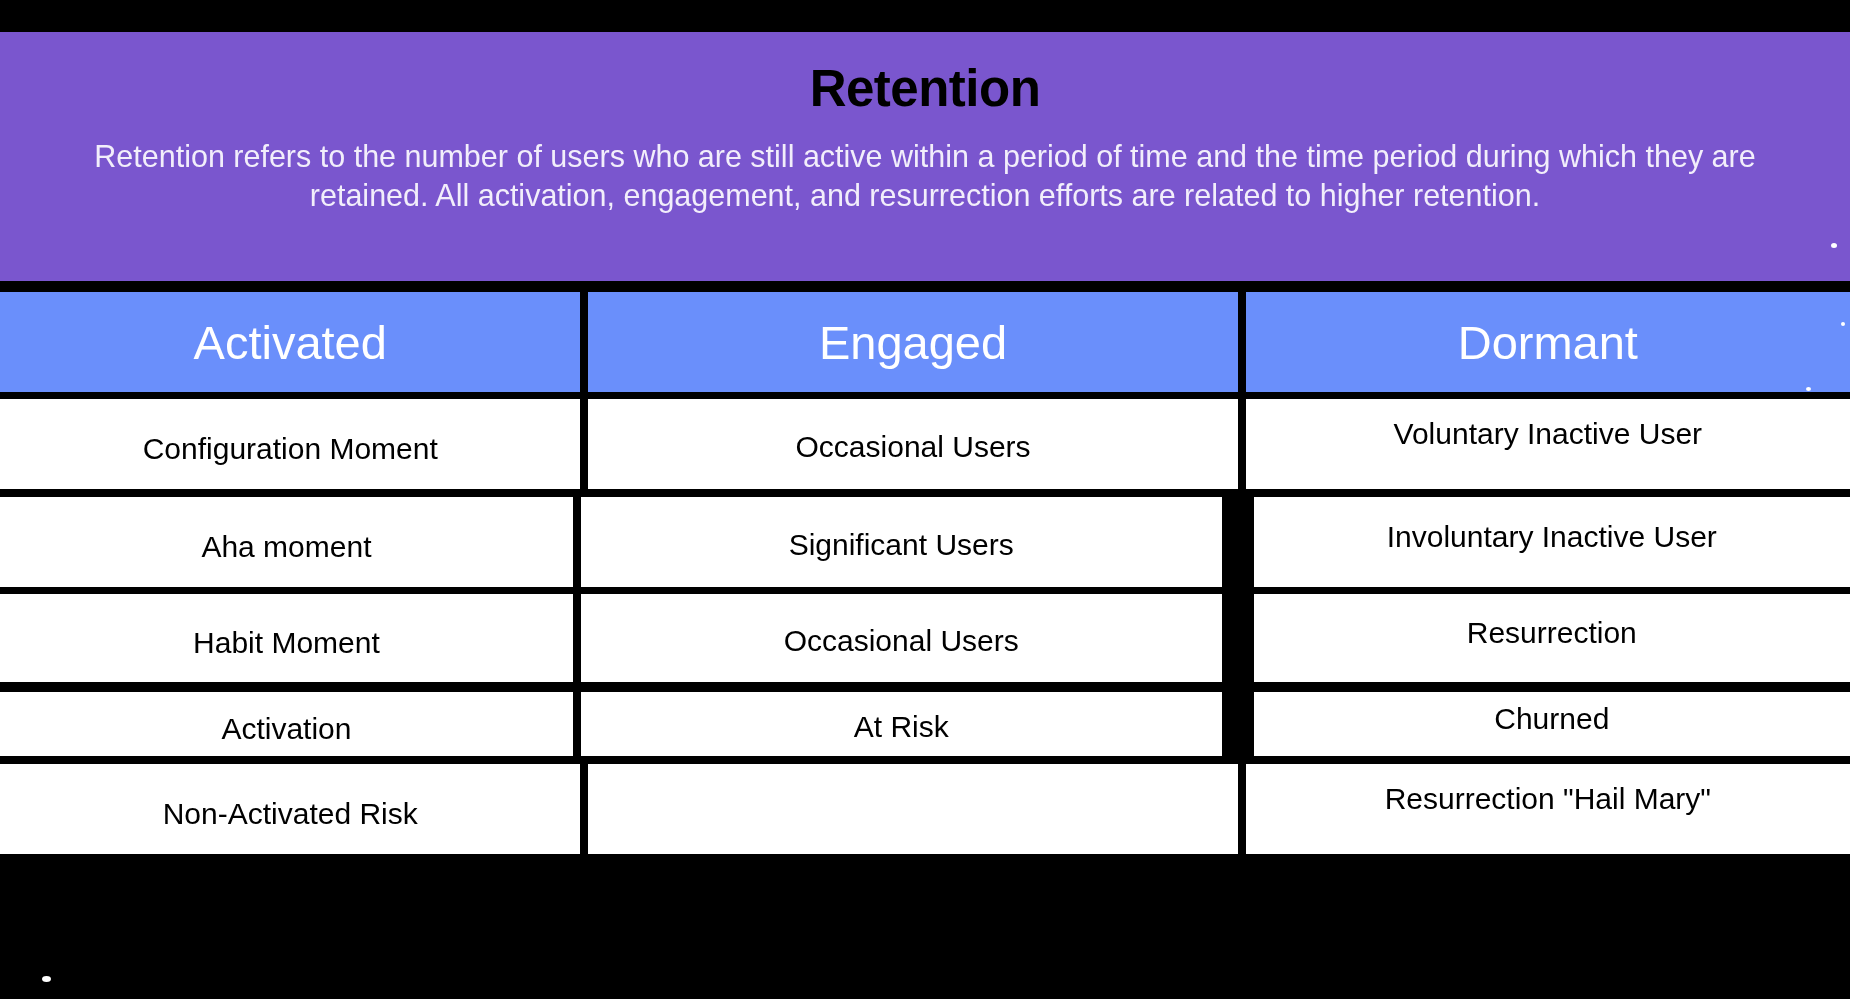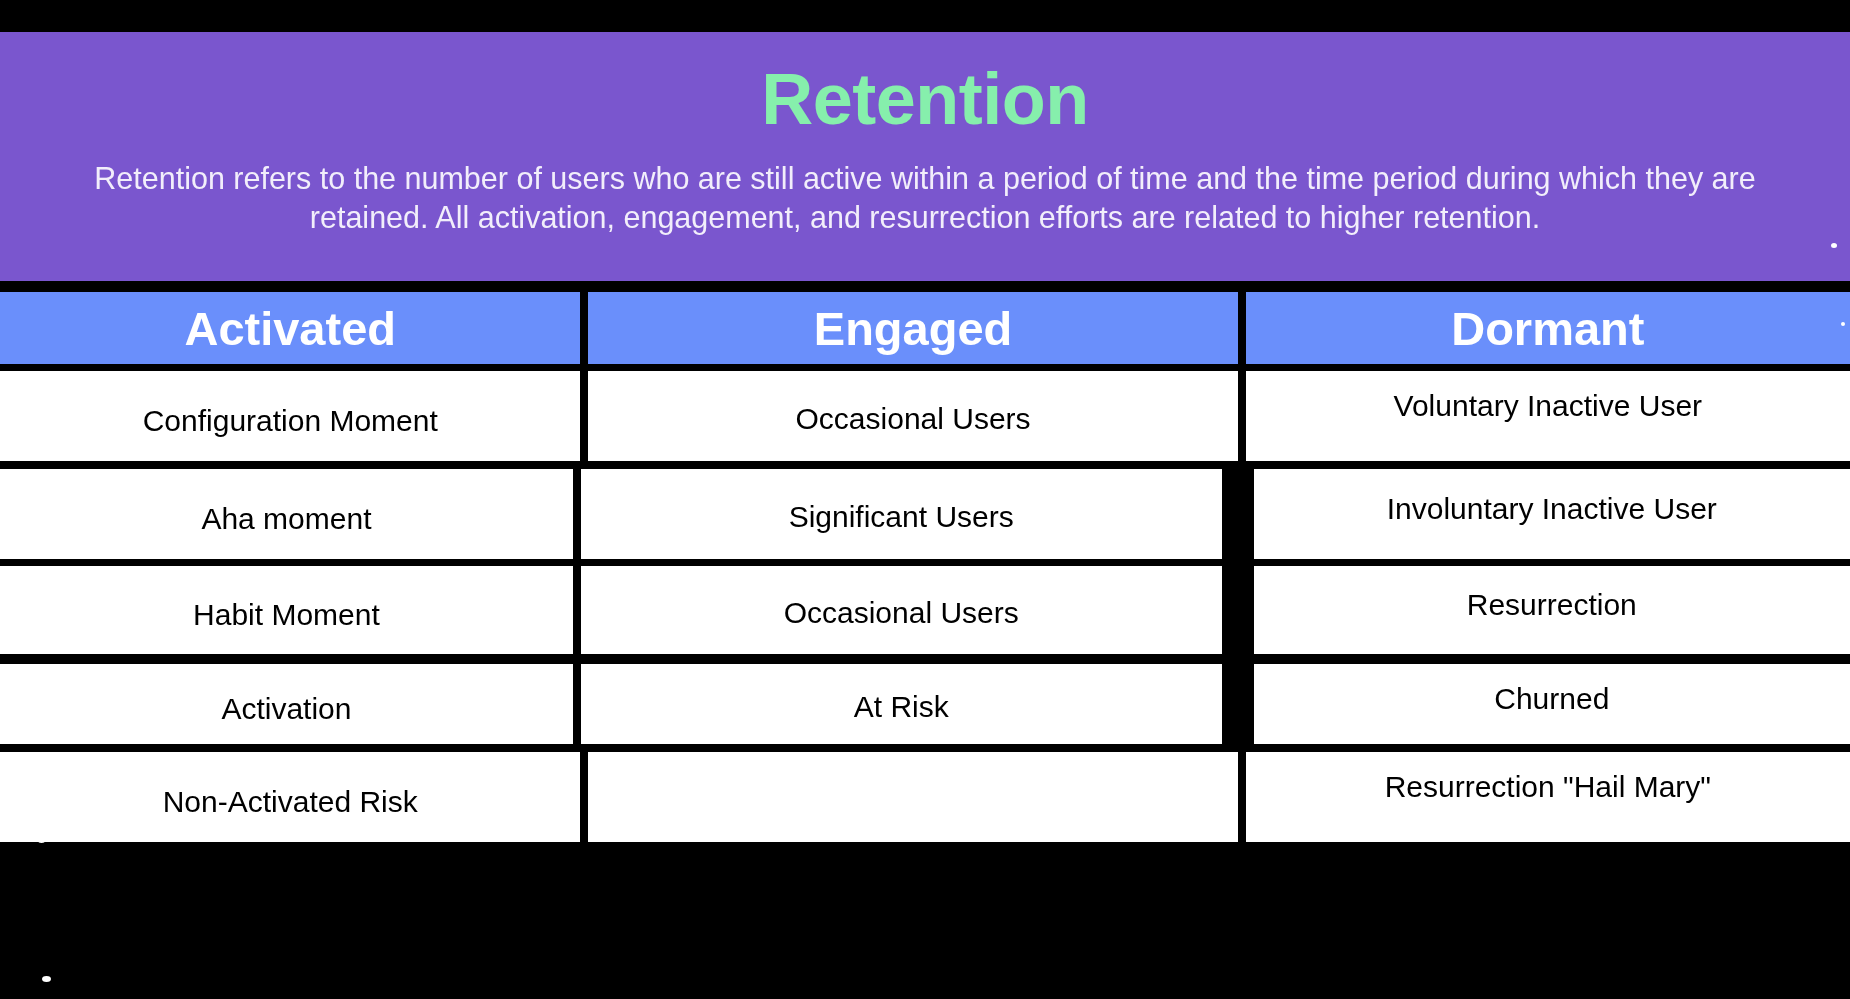--- a/index.html
+++ b/index.html
@@ -30,22 +30,22 @@
     height: 249px;
     background: #7a56ce;
     box-sizing: border-box;
     padding: 10px 34px 0 34px;
     display: flex;
     flex-direction: column;
     align-items: center;
     justify-content: flex-start;
   }
   .hero-title {
-    color: #86efac;
-    font-size: 72px;
+    color: #000000;
+    font-size: 51px;
     font-weight: bold;
     line-height: 1.05;
     letter-spacing: -0.5px;
     margin: 20px 0 0 0;
     text-align: center;
     white-space: nowrap;
   }
   .hero-desc {
     color: #f2eefb;
     font-size: 30.5px;
@@ -80,25 +80,25 @@
   }
 
   
   .col-0 { width: 583px; }
   .gap-v { width: 8px; background: #000000; flex: 0 0 8px; }
   .col-1 { width: 652px; text-align: right; }
   .col-2 { width: 599px; }
 
   
   .header-row .cell {
-    height: 72px;
+    height: 100px;
     background: #6a8ffb;
     color: #ffffff;
     font-size: 47px;
-    font-weight: bold;
+    font-weight: normal;
     letter-spacing: 0px;
   }
   .header-row .col-2 { width: 607px; }
 
   .hgap {
     height: 8px;
     background: #000000;
     width: 1850px;
   }
   .hgap.thin { height: 7px; }
@@ -109,21 +109,21 @@
     background: #ffffff;
     color: #000000;
     font-size: 30px;
     font-weight: normal;
     line-height: 1.15;
   }
   .body-row .col-2 { width: 607px; }
 
   .h-90  { height: 90px; }
   .h-88  { height: 88px; }
-  .h-92  { height: 80px; }
+  .h-92  { height: 64px; }
 
   
   .nudge-down  { padding-top: 10px; }
   .nudge-down2 { padding-top: 6px; }
   .nudge-up    { padding-bottom: 10px; margin-left: 24px; }
   .nudge-up2   { padding-bottom: 20px; }
 
   .italic { }
 
   .empty-cell { color: transparent; }

